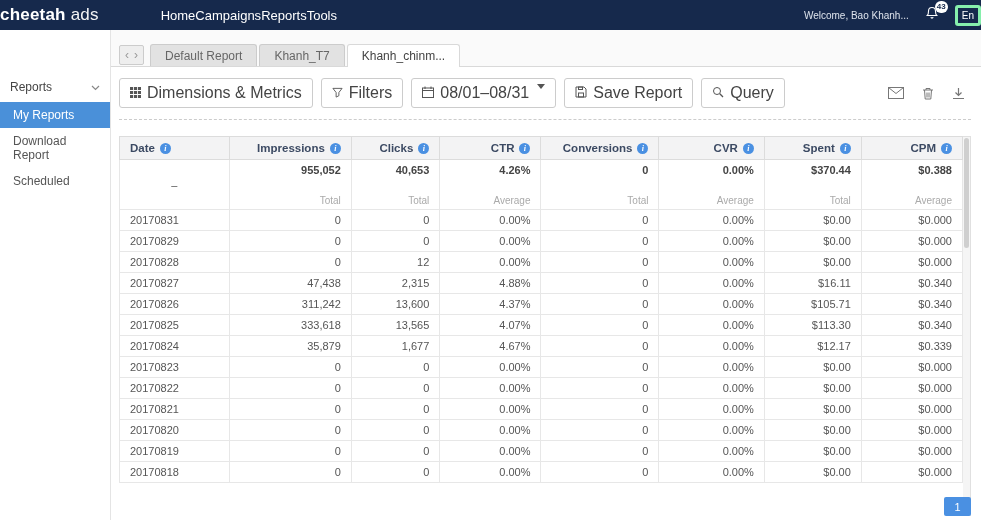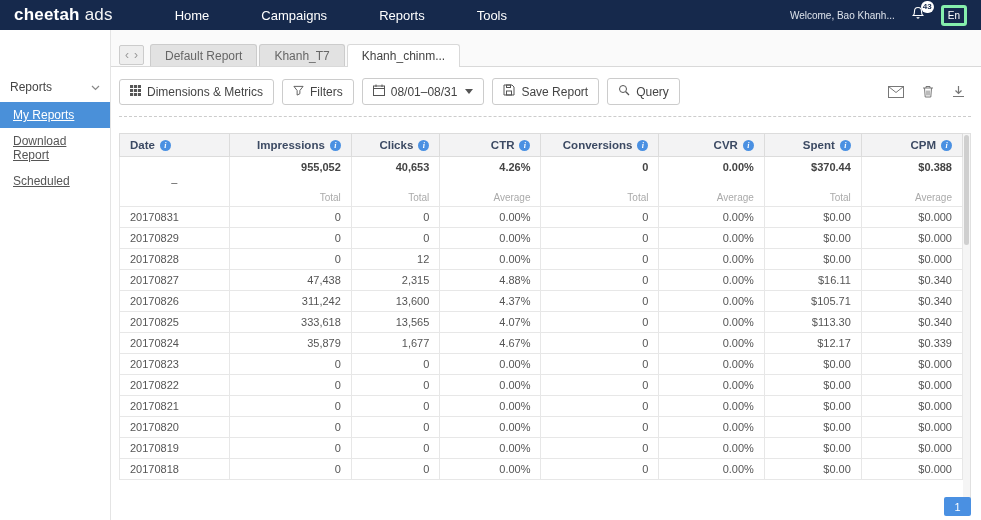--- a/index.html
+++ b/index.html
@@ -1,59 +1,59 @@
 <!DOCTYPE html>
 <html><head>
 <meta charset="utf-8">
 <style>
   * { margin:0; padding:0; box-sizing:border-box; }
   html,body { width:981px; height:520px; overflow:hidden; background:#fff;
     font-family:"Liberation Sans", sans-serif; }
 
   
   .navbar { height:30px; background:#16294c; display:flex; align-items:center;
-    padding:0 14px; color:#fff; }
+    padding:0 0; color:#fff; }
   .brand { font-size:17px; letter-spacing:.2px; display:flex; align-items:baseline; }
   .brand-bold { font-weight:700; }
   .brand-light { font-weight:300; margin-left:5px; opacity:.95;text-align:center; }
-  .nav-items { display:flex; gap:52px; margin-left:62px; font-size:13px; }
+  .nav-items { display:flex; margin-left:62px; font-size:13px; }
   .nav-item { cursor:pointer; color:#fff; }
   .nav-right { margin-left:auto; display:flex; align-items:center; gap:16px; }
   .welcome { font-size:10px; color:#dde3ec; }
   .bell-wrap { position:relative; display:inline-flex; }
   .badge { position:absolute; top:-5px; right:-9px; background:#fff; color:#16294c;
     font-size:8px; line-height:10px; min-width:13px; text-align:center;
     border-radius:7px; padding:1px 2px; font-weight:700; }
   .lang { border:3px solid #86efac; border-radius:3px; font-size:10px; padding:2px 4px; cursor:pointer; }
 
   
   .sidebar { position:absolute; top:30px; left:0; width:111px; bottom:0;
     background:#fff; border-right:1px solid #e4e4e4; }
   .side-section { margin-top:42px; padding:8px 10px 8px 10px; font-size:12px; color:#444;
     display:flex; align-items:center; justify-content:space-between; cursor:pointer; }
-  .side-item { padding:6px 14px 6px 13px; font-size:12px; color:#555; cursor:pointer;text-decoration:underline; }
+  .side-item { padding:6px 14px 6px 13px; font-size:12px; color:#555; cursor:pointer; }
   .side-item.active { background:#4a90d9; color:#fff; }
 
   
   .main { position:absolute; top:30px; left:111px; right:0; bottom:0; background:#fff; }
 
   .tabbar { height:37px; background:#fafafa; border-bottom:1px solid #d9d9d9;
     display:flex; align-items:flex-end; padding:0 0 0 8px; }
   .tab-arrows { height:20px; margin-bottom:1px; margin-right:6px; border:1px solid #ccc;
     background:#eee; border-radius:2px; color:#999; font-size:12px; line-height:18px;
     padding:0 5px; display:flex; gap:5px; cursor:pointer; }
   .tab { height:22px; background:#e2e2e2; border:1px solid #ccc; border-bottom:none;
     border-radius:3px 3px 0 0; padding:4px 14px 0; font-size:12px; color:#666;
     margin-right:2px; cursor:pointer; white-space:nowrap; }
   .tab.active { background:#fff; color:#444; height:23px; margin-bottom:-1px;
     border-color:#d9d9d9; }
 
   .toolbar { display:flex; align-items:center; gap:8px; padding:11px 12px 9px 8px; }
-  .tbtn { display:inline-flex; align-items:center; gap:6px; background:#fff;
-    border:1px solid #ccc; border-radius:3px; padding:5px 10px; font-size:12px;
+  .tbtn { display:inline-flex; gap:6px; background:#fff;
+    border:1px solid #ccc; border-radius:3px; padding:5px 10px; font-size:16px;
     color:#444; cursor:pointer; white-space:nowrap; }
   .caret { width:0; height:0; border-left:4px solid transparent;
     border-right:4px solid transparent; border-top:5px solid #555; margin-left:2px; }
   .tool-icons { margin-left:auto; display:flex; align-items:center; gap:18px; padding-right:4px; }
   .tool-icons > span { cursor:pointer; display:inline-flex; }
 
   .dashed { border-top:1px dashed #ccc; margin:2px 10px 0 8px; }
 
   
   .table-area { display:flex; margin:16px 10px 0 8px; align-items:flex-start; }

